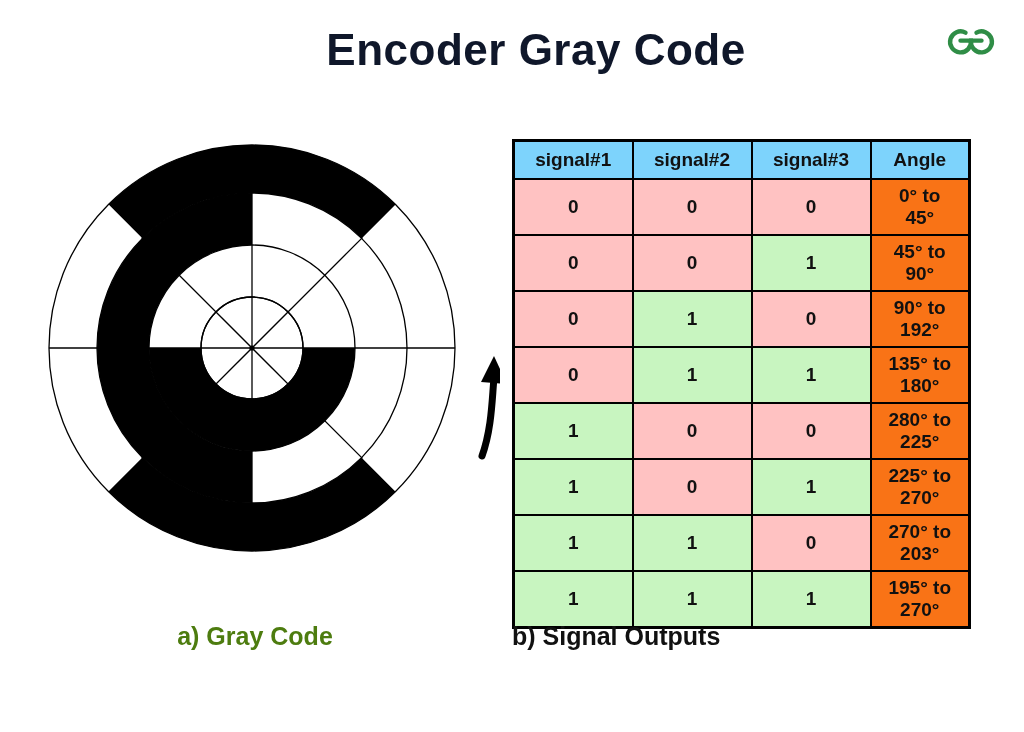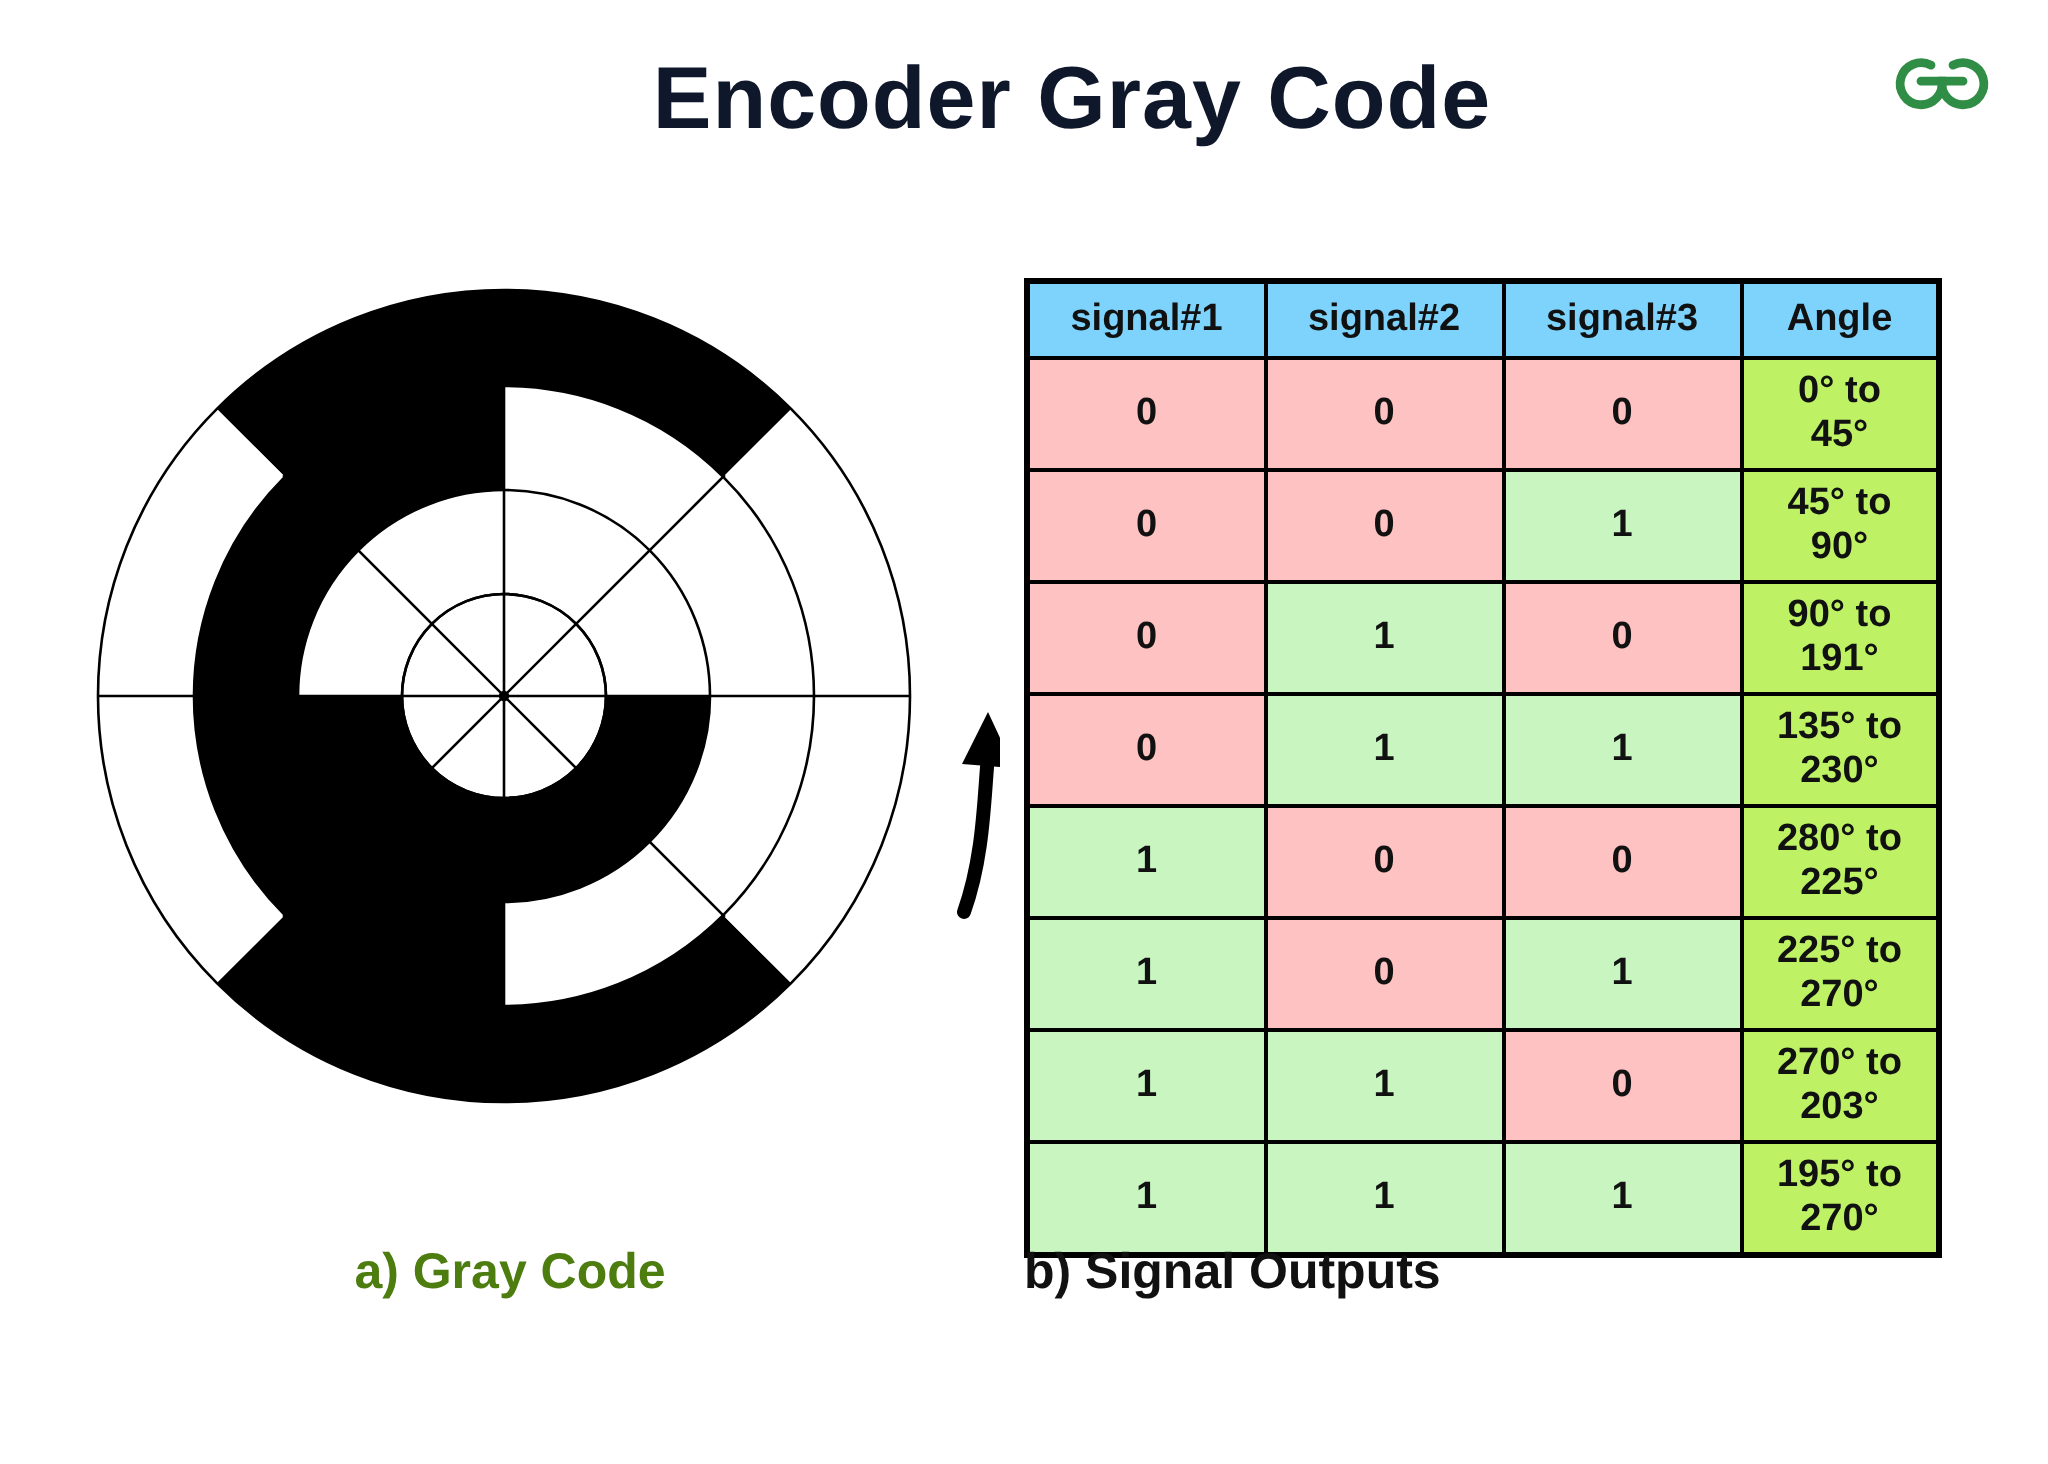--- a/index.html
+++ b/index.html
@@ -60,21 +60,21 @@
   }
   table#signal-table td{
     height:54px;
     font-weight:bold;
   }
   col.sig-col{width:119px;}
   col.ang-col{width:99px;}
   td.bit-0{background:#ffc2c2;}
   td.bit-1{background:#c8f5c0;}
   td.angle-cell{
-    background:#bef264;
+    background:#f97316;
     font-size:18px;
     line-height:1.18;
     font-weight:bold;
   }
   #caption-b{
     position:absolute;left:512px;top:622px;width:457px;
     text-align:left;
     font-size:25px;font-weight:bold;color:#111;
   }
 </style>
@@ -200,30 +200,30 @@
             <div>45° to</div>
             <div>90°</div>
           </td>
         </tr>
         <tr>
           <td class="bit-0">0</td>
           <td class="bit-1">1</td>
           <td class="bit-0">0</td>
           <td class="angle-cell">
             <div>90° to</div>
-            <div>191°</div>
+            <div>192°</div>
           </td>
         </tr>
         <tr>
           <td class="bit-0">0</td>
           <td class="bit-1">1</td>
           <td class="bit-1">1</td>
           <td class="angle-cell">
             <div>135° to</div>
-            <div>230°</div>
+            <div>180°</div>
           </td>
         </tr>
         <tr>
           <td class="bit-1">1</td>
           <td class="bit-0">0</td>
           <td class="bit-0">0</td>
           <td class="angle-cell">
             <div>280° to</div>
             <div>225°</div>
           </td>

